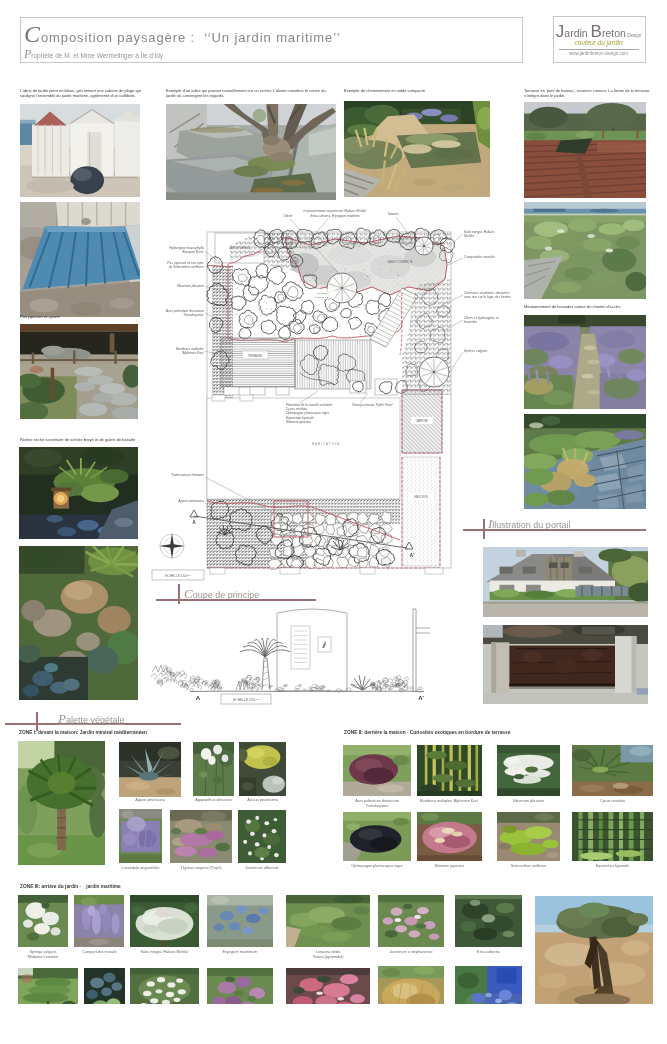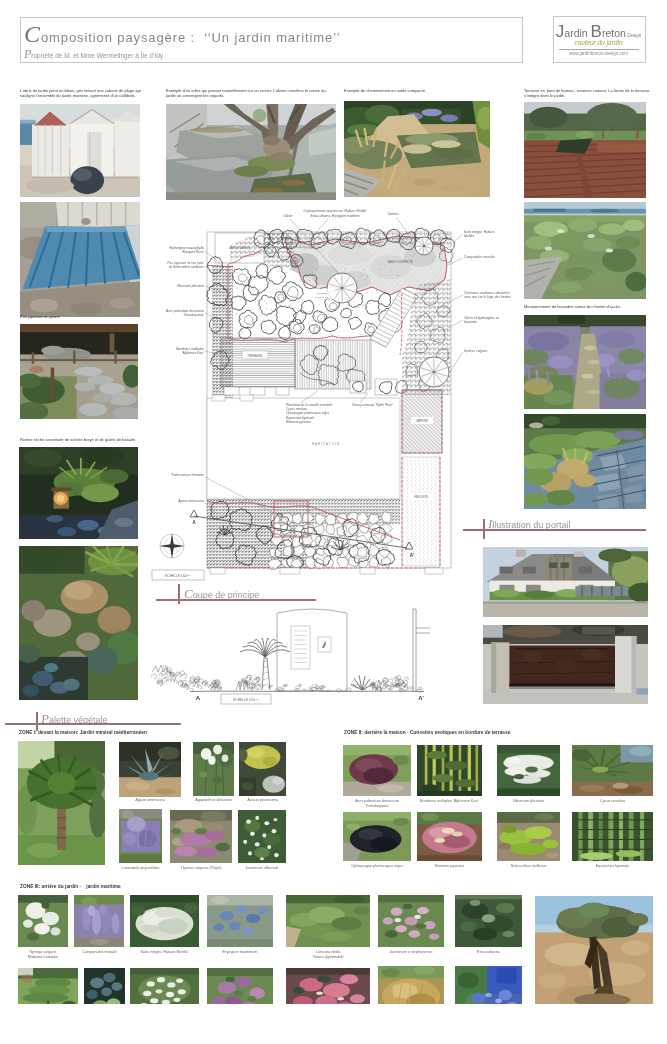--- a/index.html
+++ b/index.html
@@ -1189,21 +1189,21 @@
       <path d="M222,90 l2,-8 l2,8 M226,90 l3,-10 l2,10" fill="none" stroke="#6a6a6a" stroke-width="0.5"></path>
       <text x="48" y="100" font-size="6" font-weight="bold" fill="#3a3a3a" text-anchor="middle" font-family="Liberation Sans, sans-serif">A</text>
       <text x="271" y="100" font-size="6" font-weight="bold" fill="#3a3a3a" text-anchor="middle" font-family="Liberation Sans, sans-serif">A’</text>
       <rect x="71" y="94" width="50" height="10" fill="#fff" stroke="#9a9a9a" stroke-width="0.6"></rect>
       <text x="96" y="101" font-size="3.2" fill="#6a6a6a" text-anchor="middle" font-family="Liberation Sans, sans-serif">ECHELLE 1/50<tspan font-size="2" dy="-1">ème</tspan></text>
     </svg>
 
 <div style="position:absolute;left:5px;top:723px;width:176px;height:1.5px;background:#9b7072;"></div>
 <div style="position:absolute;left:36px;top:712px;width:1.5px;height:19px;background:#9b7072;"></div>
 
-<div style="position:absolute;left:41px;top:711px;color:#9a9494;font-size:9px;white-space:nowrap;"><span class="serif" style="font-size:13px;">P</span>alette végétale</div>
+<div style="position:absolute;left:58px;top:711px;color:#9a9494;font-size:9px;white-space:nowrap;text-decoration:underline;"><span class="serif" style="font-size:13px;">P</span>alette végétale</div>
 
 <div style="position:absolute;left:19px;top:730px;width:320px;font-size:4.8px;line-height:5.6px;color:#3a3a3a;text-align:left;"><b>ZONE I: devant la maison: Jardin minéral méditerranéen</b></div>
 
 <svg style="position:absolute;left:18px;top:741px" width="87" height="124" viewBox="0 0 100 100" preserveAspectRatio="none">
       <rect x="0" y="0" width="100" height="100" fill="#7fa05c"></rect>
       <rect x="0" y="0" width="42" height="22" fill="#c2d4a4"></rect>
       <rect x="42" y="0" width="58" height="26" fill="#4a6638"></rect>
       <ellipse cx="78" cy="34" rx="22" ry="14" fill="#55703f"></ellipse>
       <rect x="0" y="76" width="100" height="24" fill="#6a9448"></rect>
       <ellipse cx="30" cy="88" rx="20" ry="6" fill="#7aa254"></ellipse>

